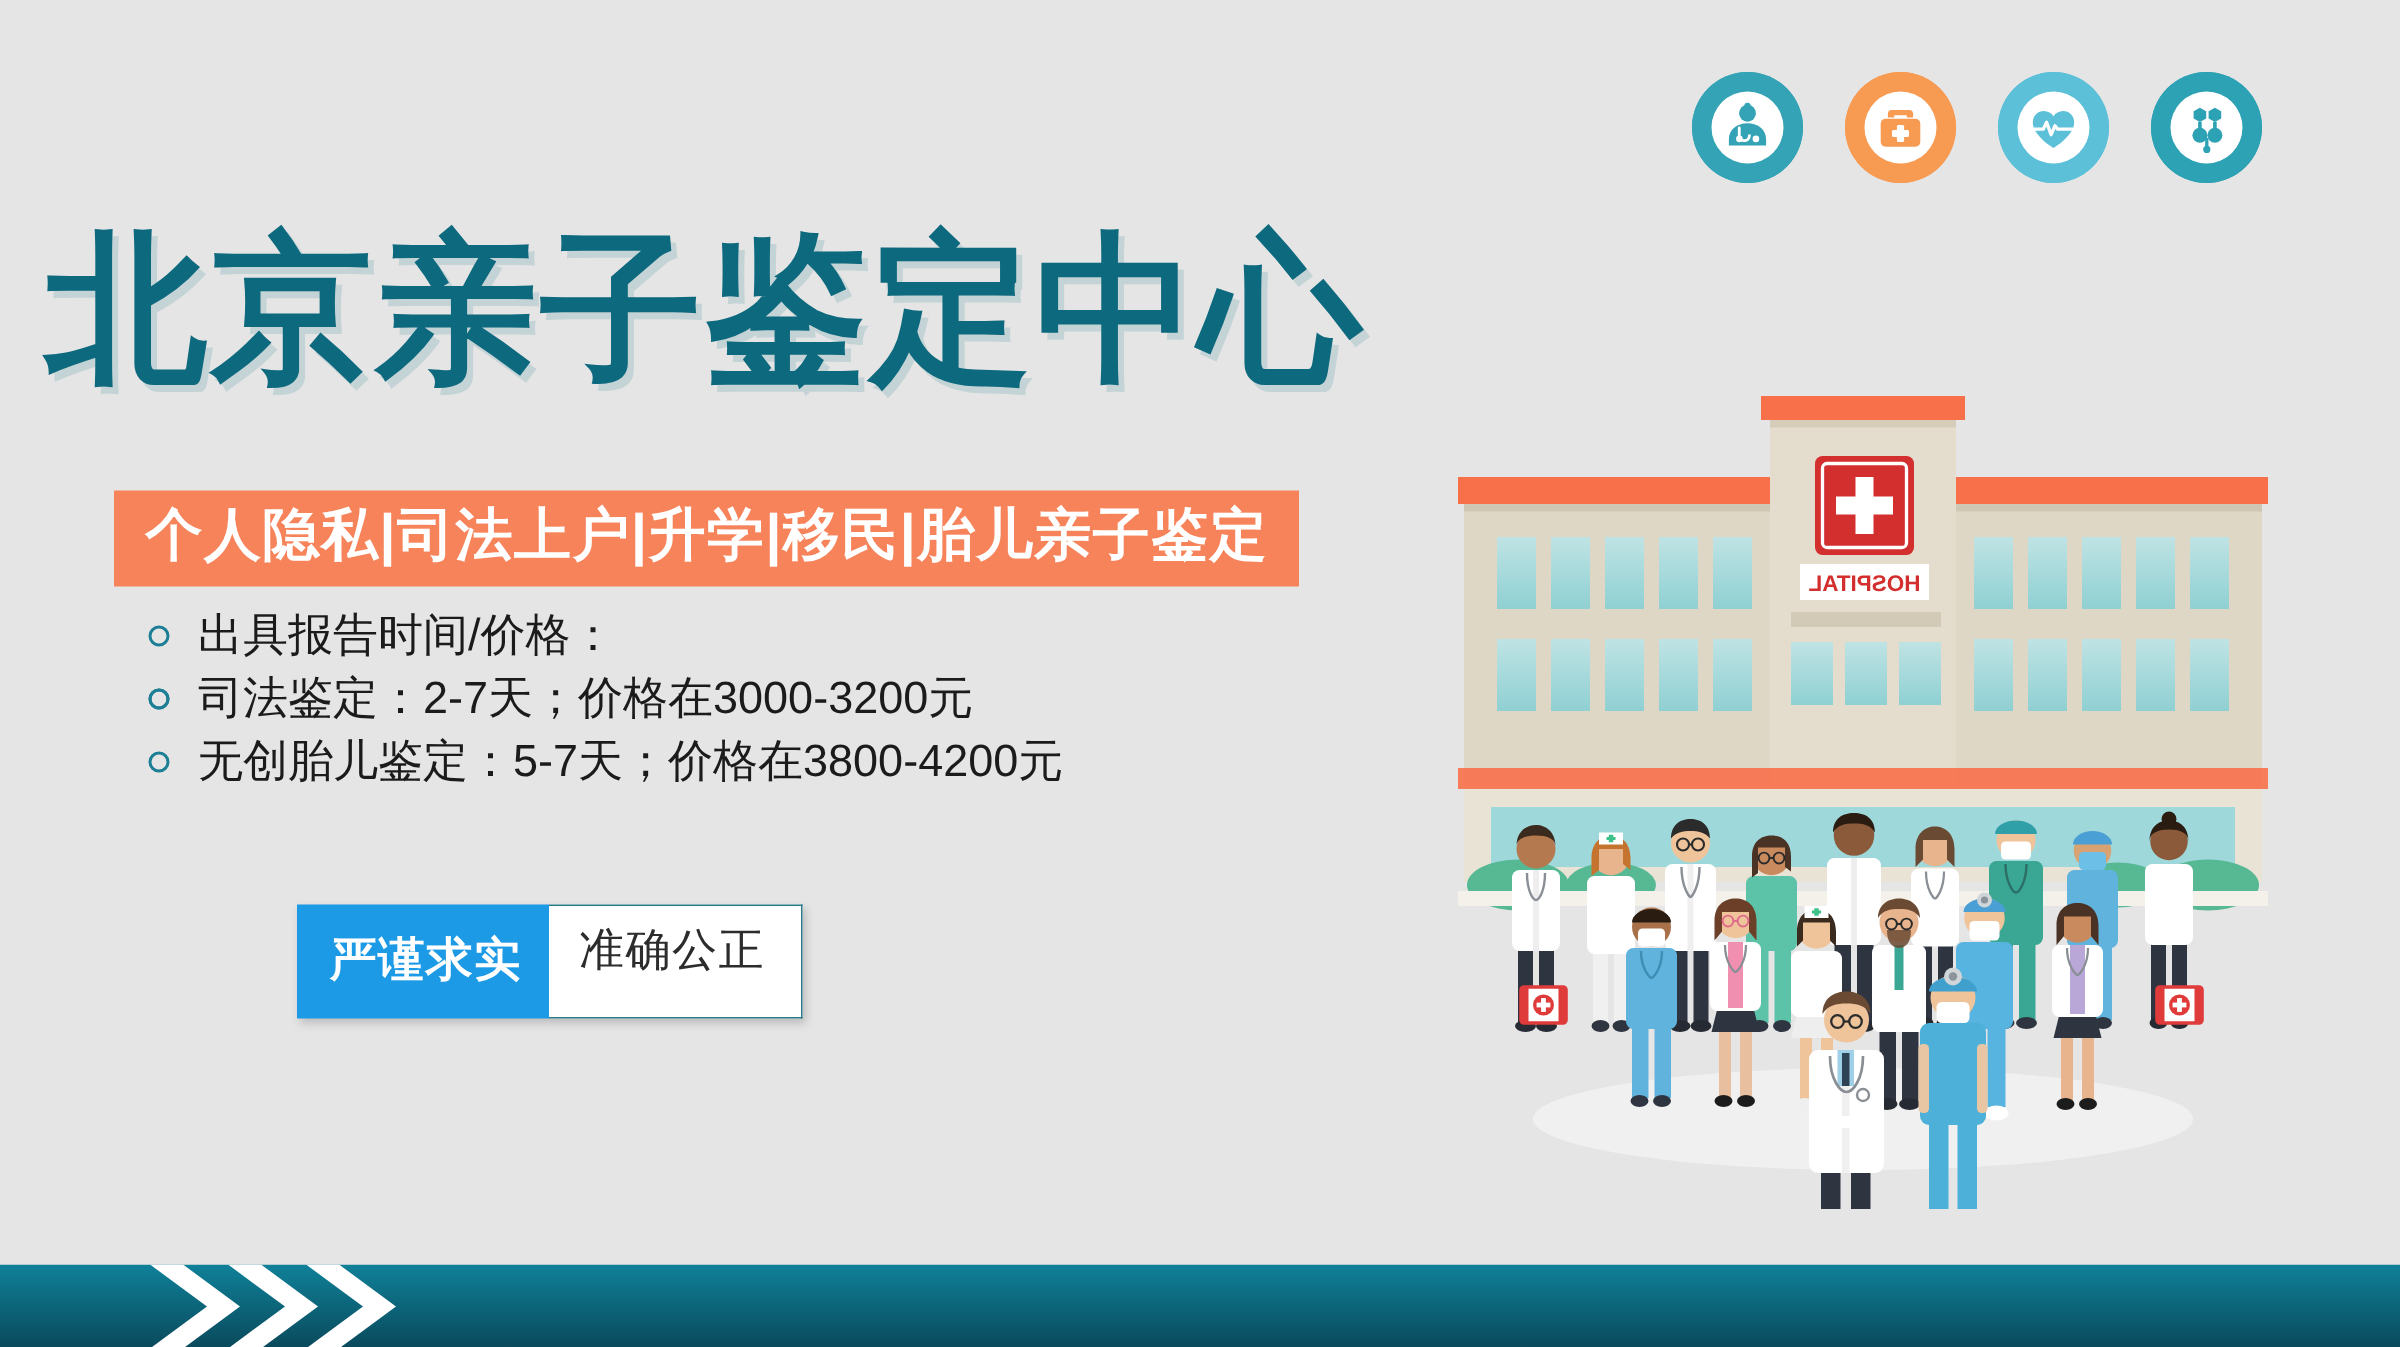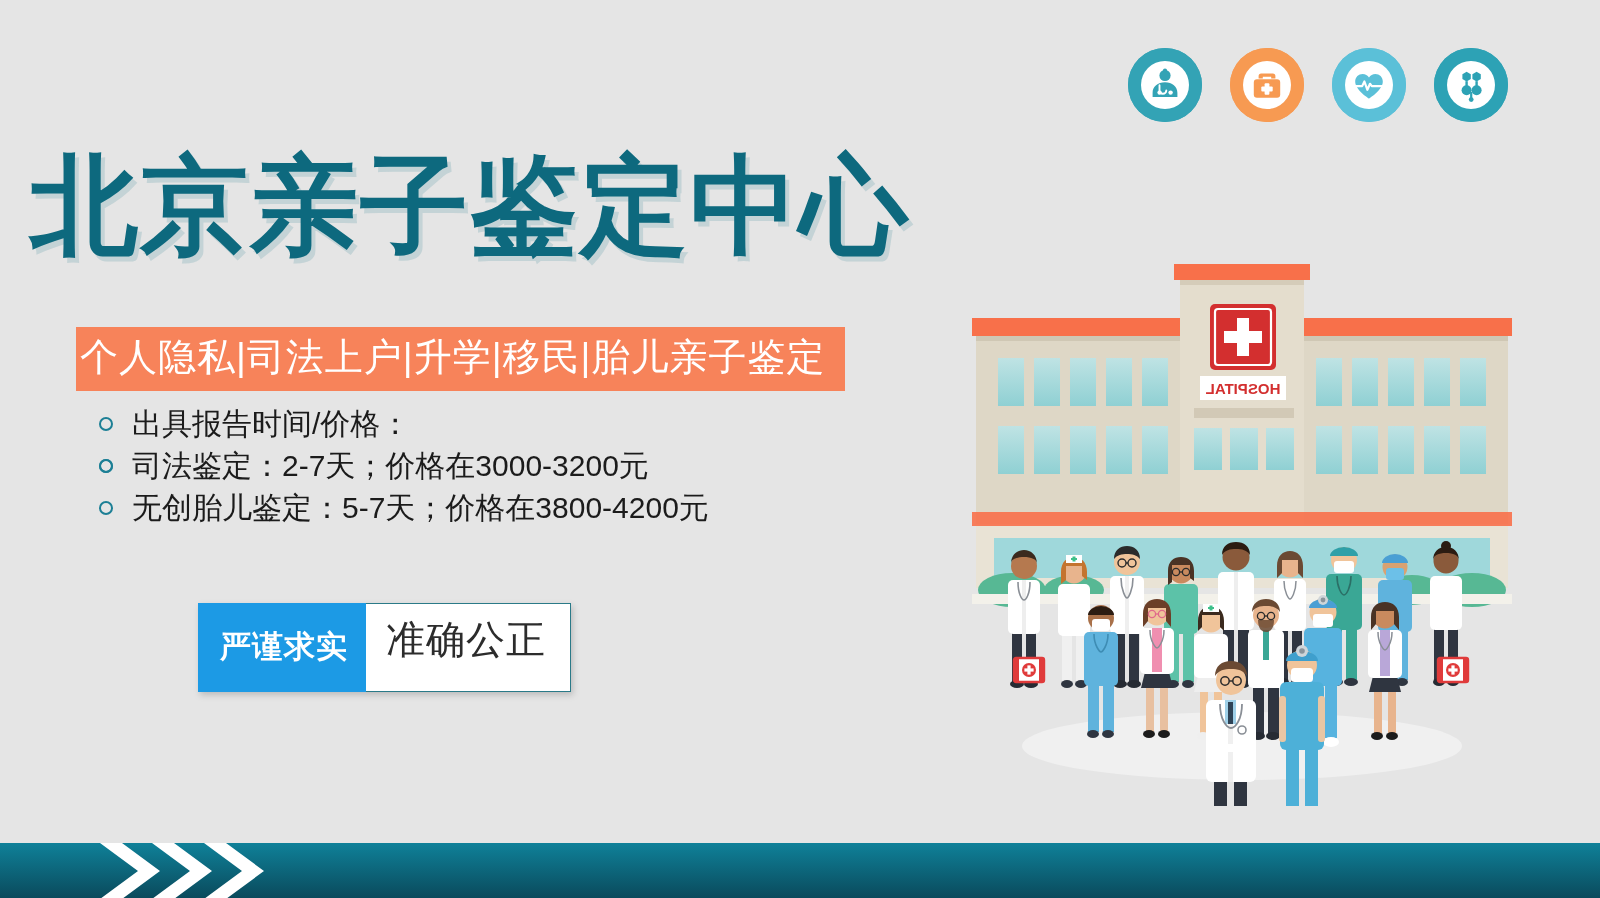--- a/index.html
+++ b/index.html
@@ -44,23 +44,23 @@
     white-space:nowrap;
   }
 
   
   .banner {
     position:absolute;
     left:76px; top:327px;
     background:#f7835a;
     color:#ffffff;
     font-size:38px;
-    font-weight:normal;
+    font-weight:bold;
     letter-spacing:1px;
-    padding:10px 20px 12px 4px;
+    padding:10px 20px 12px 21px;
     white-space:nowrap;
     line-height:1.1;
   }
 
   
   .bullets {
     position:absolute;
     left:96px; top:404px;
     list-style:none;
   }
@@ -95,21 +95,21 @@
     font-size:31px;
     font-weight:bold;
     padding:9px 18px 11px 22px;
     letter-spacing:1px;
     white-space:nowrap;
     display:flex; align-items:center;
   }
   .slogan-b {
     background:#ffffff;
     color:#2c2c2c;
-    font-size:39px;
+    font-size:30px;
     padding:9px 24px 24px 20px;
     border:1px solid #2a7a88;
     border-left:none;
     letter-spacing:1px;
     white-space:nowrap;
     display:flex; align-items:center;
   }
 
   
   .hero {

